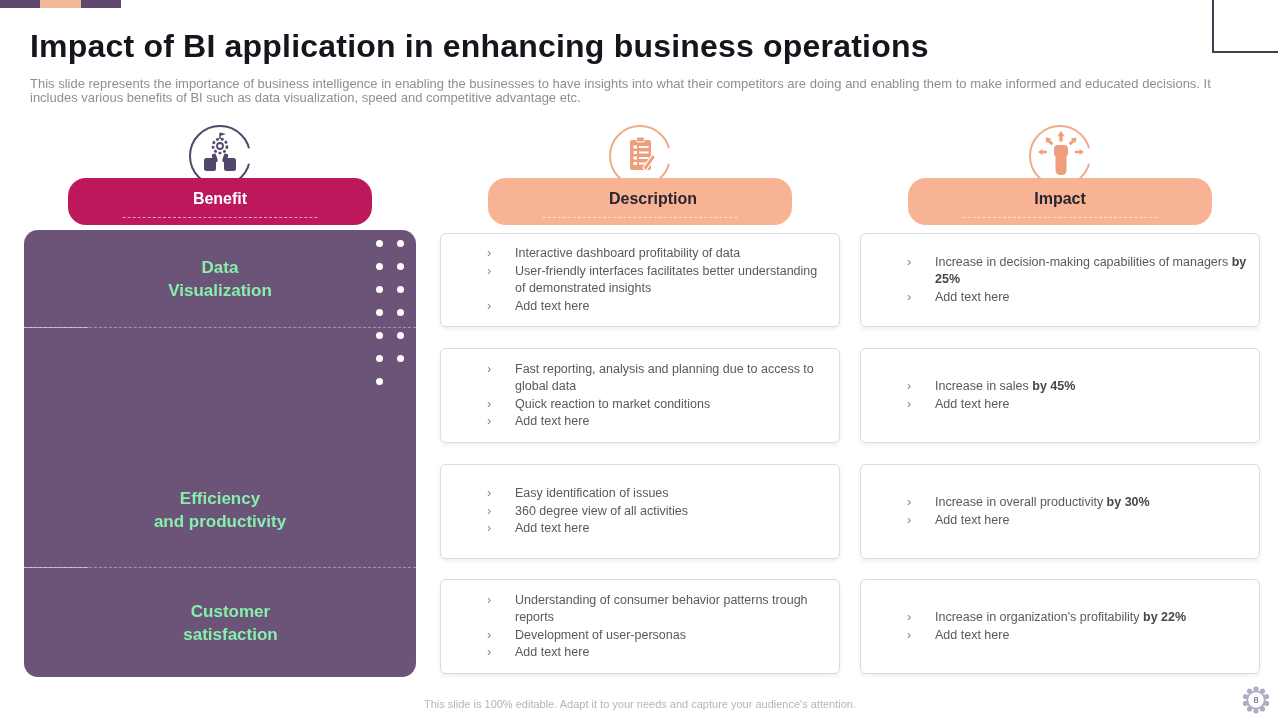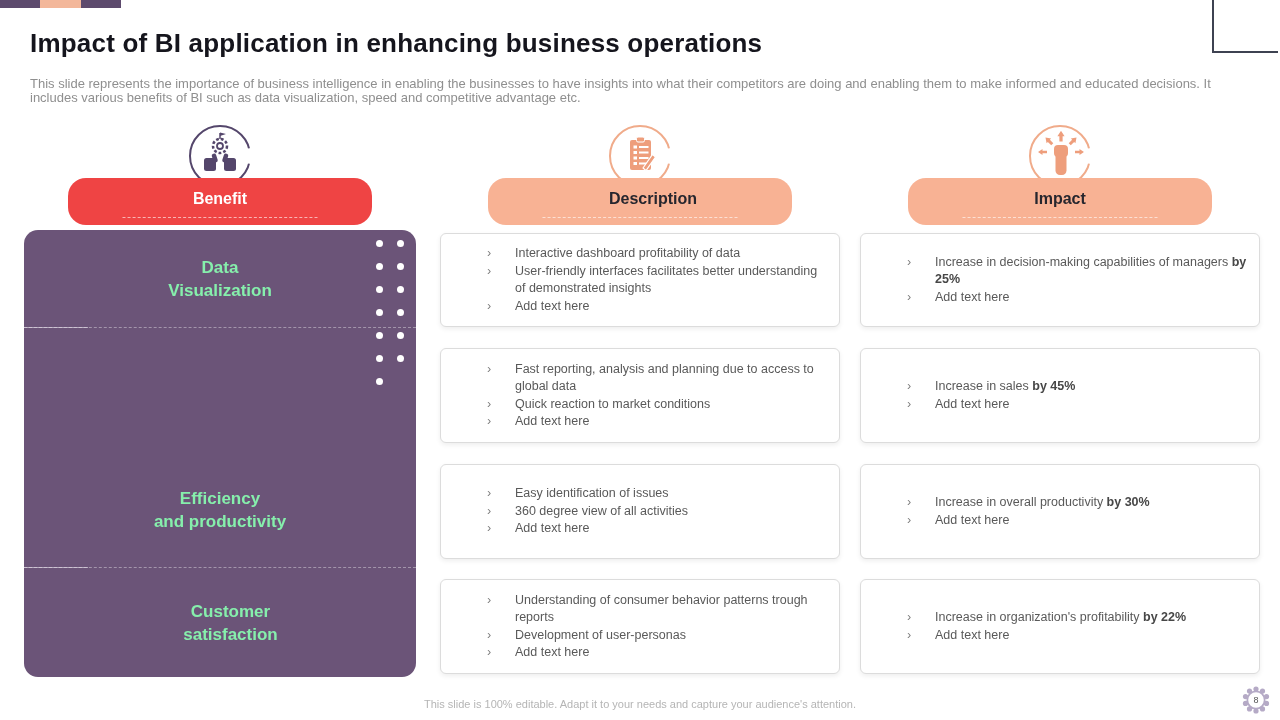--- a/index.html
+++ b/index.html
@@ -11,37 +11,37 @@
   
   .topbar-seg { position:absolute; top:0; height:8px; }
   .seg1 { left:0;  width:40px; background:#5d4a6d; }
   .seg2 { left:40px; width:41px; background:#f3b79a; }
   .seg3 { left:81px; width:40px; background:#5d4a6d; }
   
   .corner-frame { position:absolute; left:1212px; top:0; width:66px; height:53px;
     border-left:2px solid #3e4251; border-bottom:2px solid #3e4251; }
   
   .title { position:absolute; left:30px; top:28px; width:1100px;
-    font-size:26px; font-weight:bold; color:#15151d; letter-spacing:0.2px; }
+    font-size:32px; font-weight:bold; color:#15151d; letter-spacing:0.2px; }
   .subtitle { position:absolute; left:30px; top:77px; width:1190px;
     font-size:13px; line-height:13.5px; color:#8f8f8f; }
   
   .icon-circle { position:absolute; width:62px; height:62px; border-radius:50%;
     background:#fff; display:flex; align-items:center; justify-content:center; }
   .icon-benefit  { left:189px; top:125px; border:2px solid #54466b; }
   .icon-desc     { left:609px; top:125px; border:2px solid #f0ab8a; }
   .icon-impact   { left:1029px; top:125px; border:2px solid #f0ab8a; }
   .notch { position:absolute; width:16px; height:16px; border-radius:50%; background:#fff; z-index:3; }
   .notch-b { left:243px; top:148px; }
   .notch-d { left:663px; top:148px; }
   .notch-i { left:1083px; top:148px; }
   
   .col-header { position:absolute; top:178px; width:304px; height:47px; border-radius:18px;
     display:flex; align-items:center; justify-content:center; font-size:16px; font-weight:bold; }
-  .hdr-benefit { left:68px;  background:#ef4444; color:#ffffff; }
+  .hdr-benefit { left:68px;  background:#be185d; color:#ffffff; }
   .hdr-desc    { left:488px; background:#f8b294; color:#26262e;padding-left:26px; }
   .hdr-impact  { left:908px; background:#f8b294; color:#26262e; }
   .hdr-dash { position:absolute; bottom:7px; left:50%; transform:translateX(-50%);
     width:195px; border-top:1px dashed rgba(255,255,255,0.6); }
   .col-header span.lbl { margin-bottom:5px; }
   
   .benefit-panel { position:absolute; left:24px; top:230px; width:392px; height:447px;
     background:#6b5478; border-radius:14px; }
   .b-row { position:absolute; left:0; width:100%; display:flex; align-items:center; justify-content:center; }
   .b-row.sep { border-bottom:1px dashed rgba(255,255,255,0.38); }

